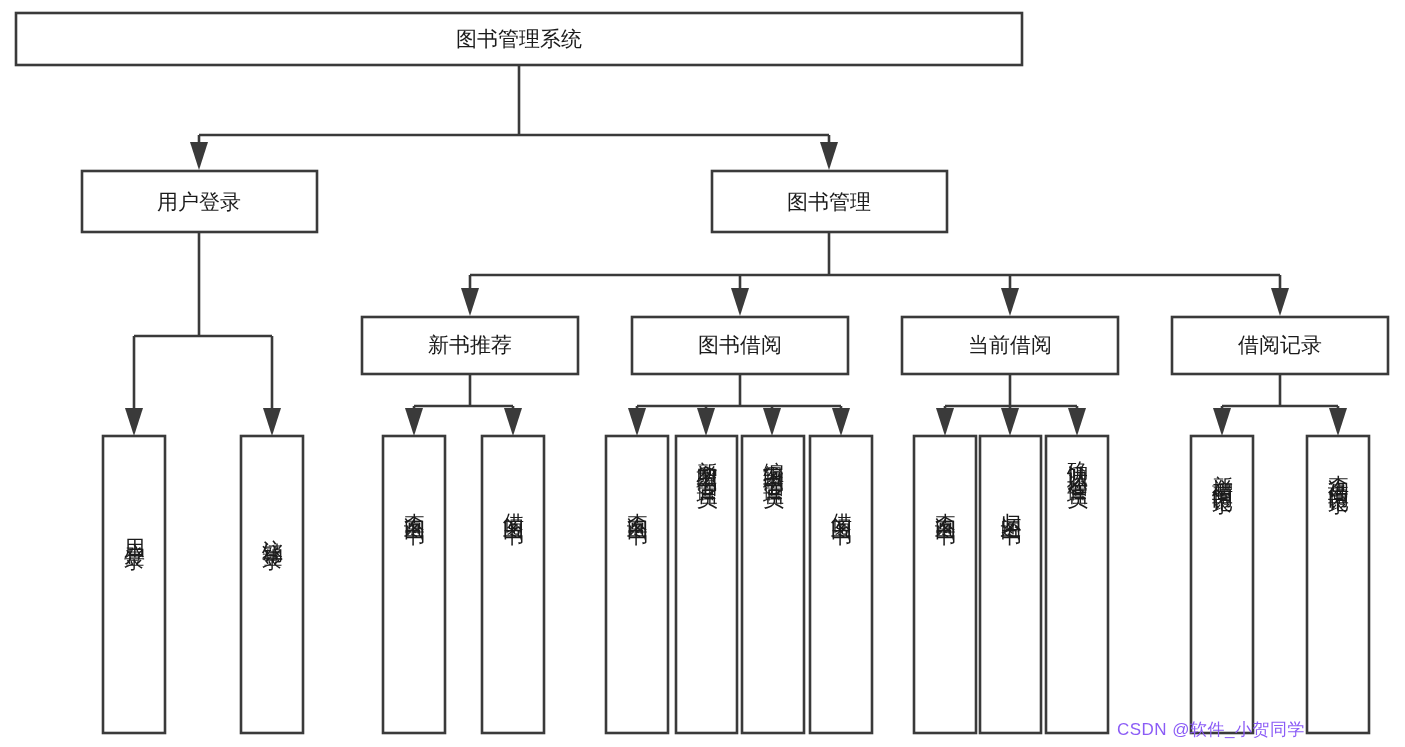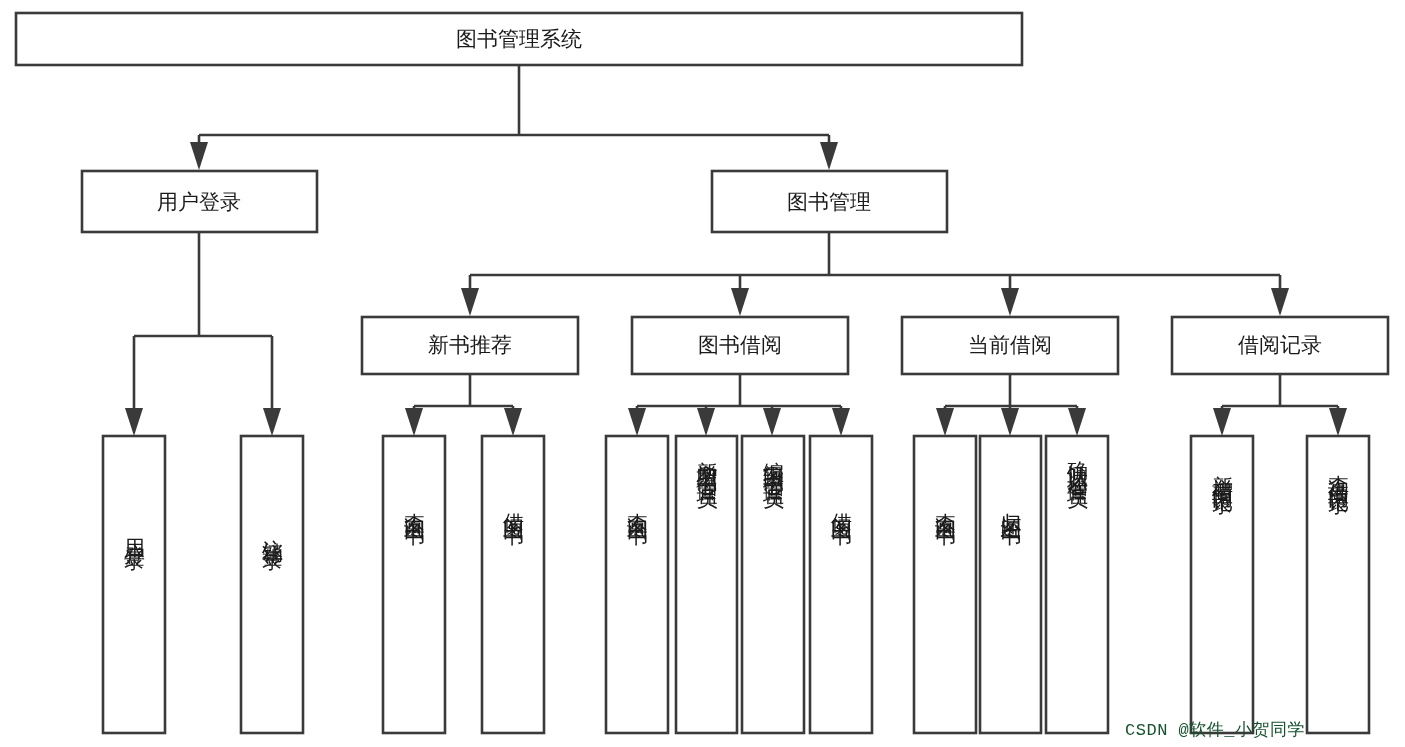--- a/index.html
+++ b/index.html
@@ -62,23 +62,23 @@
     font-size: 21px;
     line-height: 1;
     letter-spacing: 4px;
     color: #1b1b1b;
     white-space: nowrap;
   }
   #watermark {
     position: absolute;
     right: 8px;
     bottom: 6px;
-    font-family: Liberation Mono, monospace;
+    font-family: Liberation Sans, sans-serif;
     font-size: 17px;
-    color: #14532d;
+    color: #8b5cf6;
     letter-spacing: 0.5px;
     white-space: nowrap;
   }
 </style>
 </head>
 <body>
 
 <div id="diagram-root">
 
   <svg class="diagram-canvas" viewBox="0 0 1405 747" xmlns="http://www.w3.org/2000/svg">

